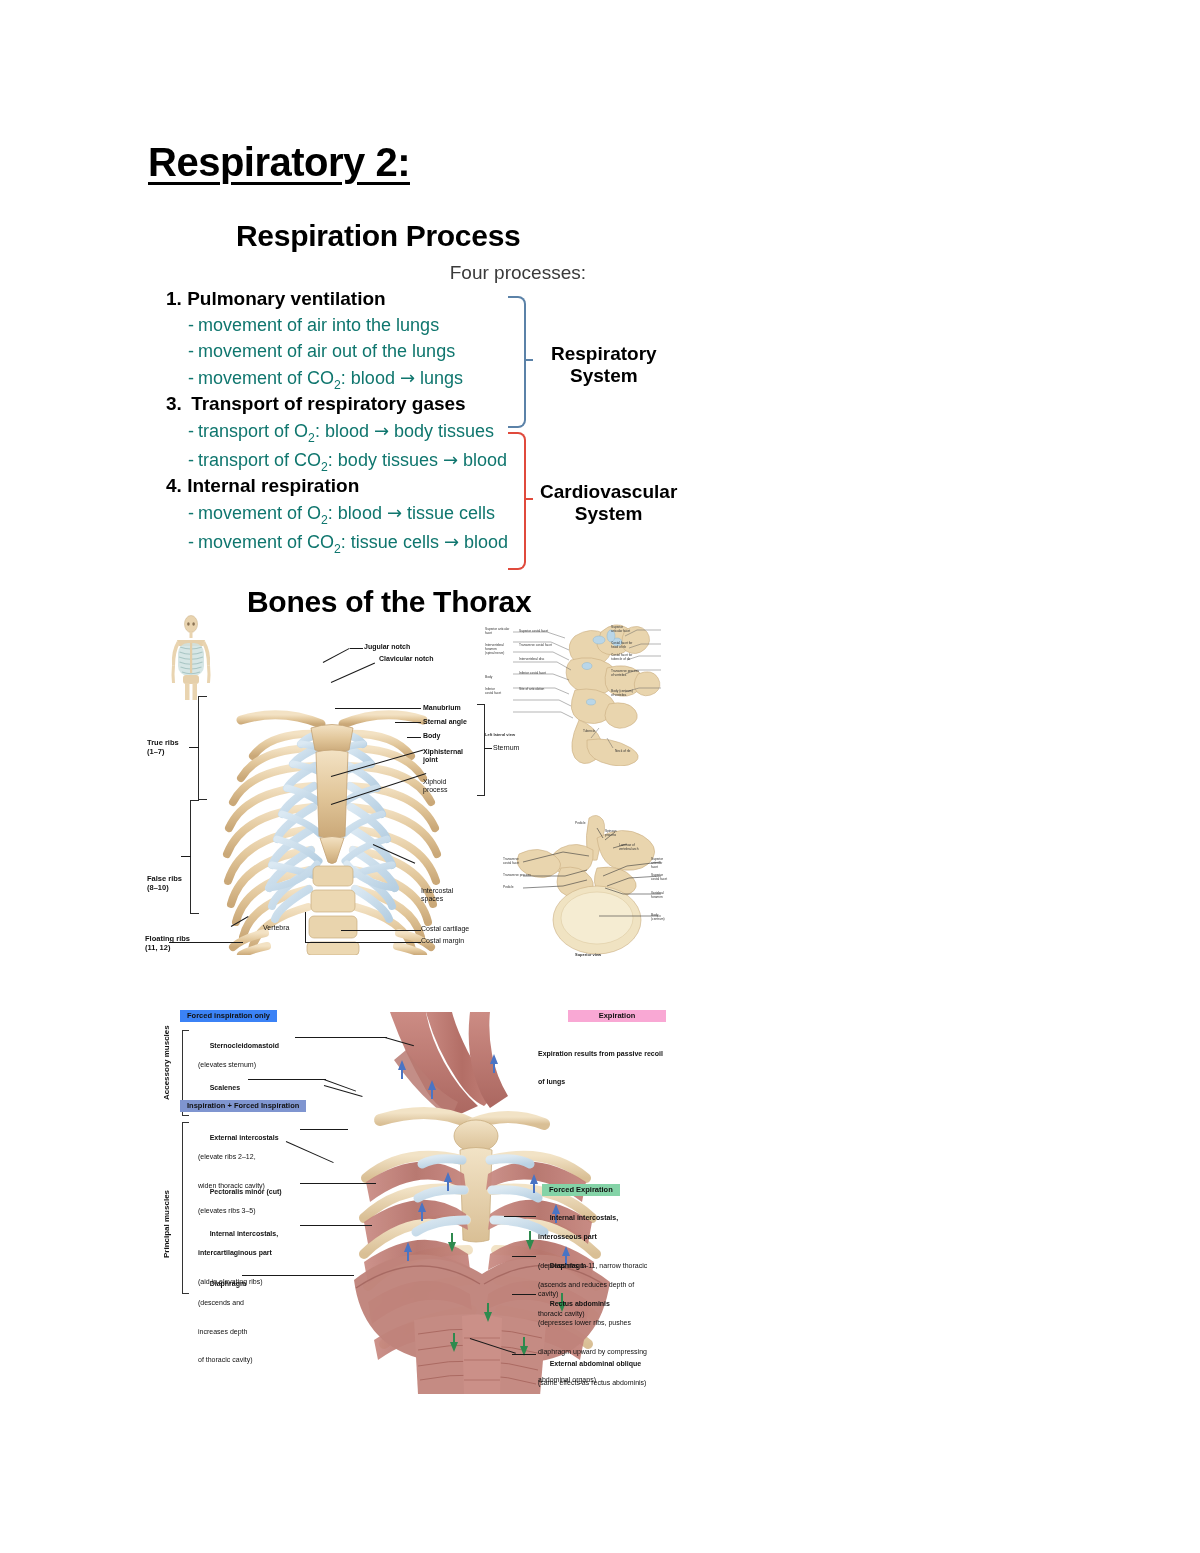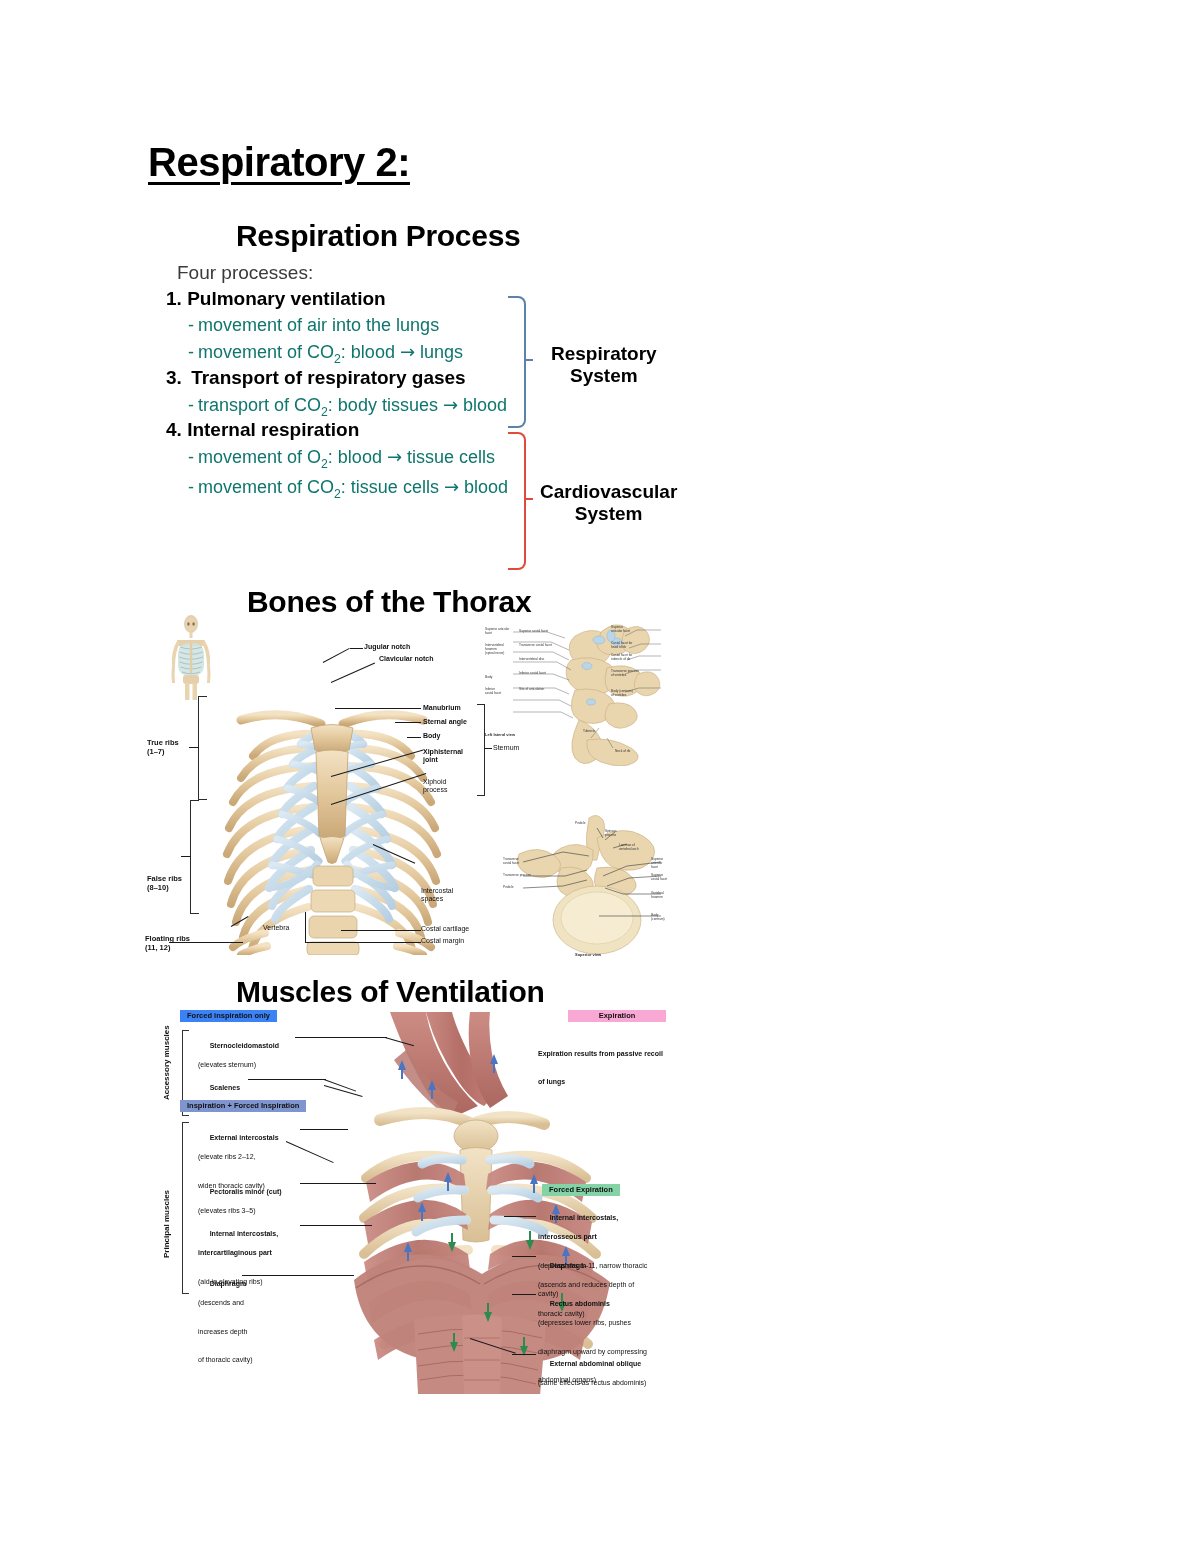--- a/index.html
+++ b/index.html
@@ -44,21 +44,22 @@
   }
   #h-respiration { left: 236px; top: 219px; }
   #h-bones       { left: 247px; top: 585px; }
   #h-muscles     { left: 236px; top: 975px; }
 
   
   .proc-block { position: absolute; left: 166px; top: 262px; width: 420px; }
   .proc-intro {
     font-size: 19px;
     color: #3a3a3a;
-    margin: 0 0 4px 11px;
+    margin: 0 0 4px 20px;
+    text-align: right;
   }
   .proc-item {
     font-size: 19px;
     font-weight: bold;
     margin: 0 0 1px 0;
     white-space: nowrap;
   }
   .proc-sub {
     font-size: 18px;
     color: #0f766e;
@@ -208,28 +209,34 @@
   <div class="proc-block">
     <div class="proc-intro">Four processes:</div>
 
     <div class="proc-item">
       <span>1.</span>
       <span>Pulmonary ventilation</span>
     </div>
     <div class="proc-sub">
       <span class="dash">-</span>movement of air into the lungs
     </div>
+    <div class="proc-sub">
+      <span class="dash">-</span>movement of air out of the lungs
+    </div>
 
     <div class="proc-sub">
       <span class="dash">-</span>movement of CO<sub>2</sub>: blood <span class="arrow">→</span> lungs
     </div>
 
     <div class="proc-item">
       <span>3.</span>
       <span style="padding-left:4px">Transport of respiratory gases</span>
+    </div>
+    <div class="proc-sub">
+      <span class="dash">-</span>transport of O<sub>2</sub>: blood <span class="arrow">→</span> body tissues
     </div>
     <div class="proc-sub">
       <span class="dash">-</span>transport of CO<sub>2</sub>: body tissues <span class="arrow">→</span> blood
     </div>
 
     <div class="proc-item">
       <span>4.</span>
       <span>Internal respiration</span>
     </div>
     <div class="proc-sub">
@@ -541,21 +548,20 @@
         <text x="74" y="14" font-size="3.2" fill="#333">Pedicle</text>
         <text x="104" y="22" font-size="3.2" fill="#333">Spinous</text>
         <text x="104" y="26" font-size="3.2" fill="#333">process</text>
         <text x="118" y="36" font-size="3.2" fill="#333">Laminae of</text>
         <text x="118" y="40" font-size="3.2" fill="#333">vertebral arch</text>
       </g>
       <text x="74" y="146" font-size="4" font-weight="bold" fill="#333">Superior view</text>
     </svg>
   </div>
 
-  <div class="sec-head" id="h-muscles">Muscles of Ventilation</div>
 
   <div class="figure" id="fig-muscles">
 
     <div class="axis-label" style="left:2px; top:6px; height:86px;">Accessory muscles</div>
     <div class="axis-label" style="left:2px; top:168px; height:82px;">Principal muscles</div>
 
     <svg style="position:absolute; left:134px; top:4px; width:330px; height:382px;" viewBox="0 0 330 382">
       <defs>
         <linearGradient id="mus" x1="0" y1="0" x2="1" y2="0">
           <stop offset="0%" stop-color="#c98a82"></stop>

